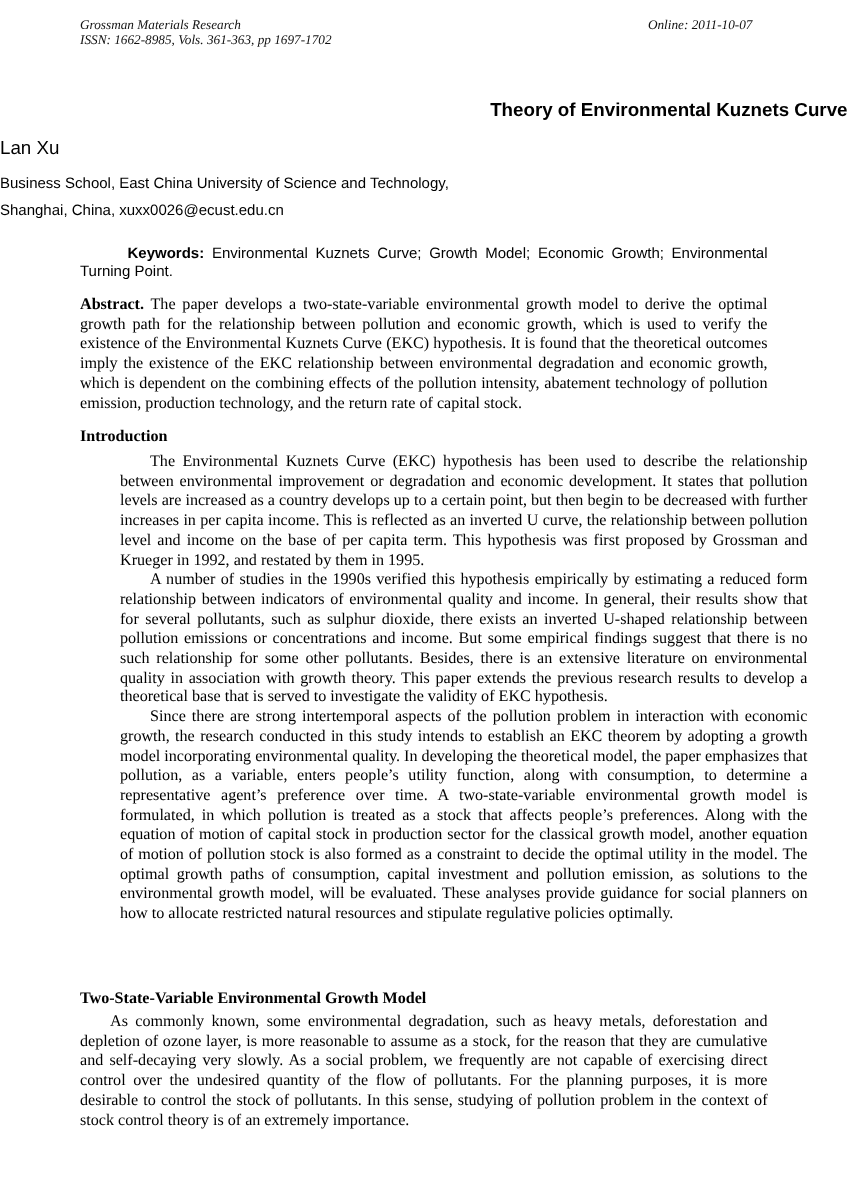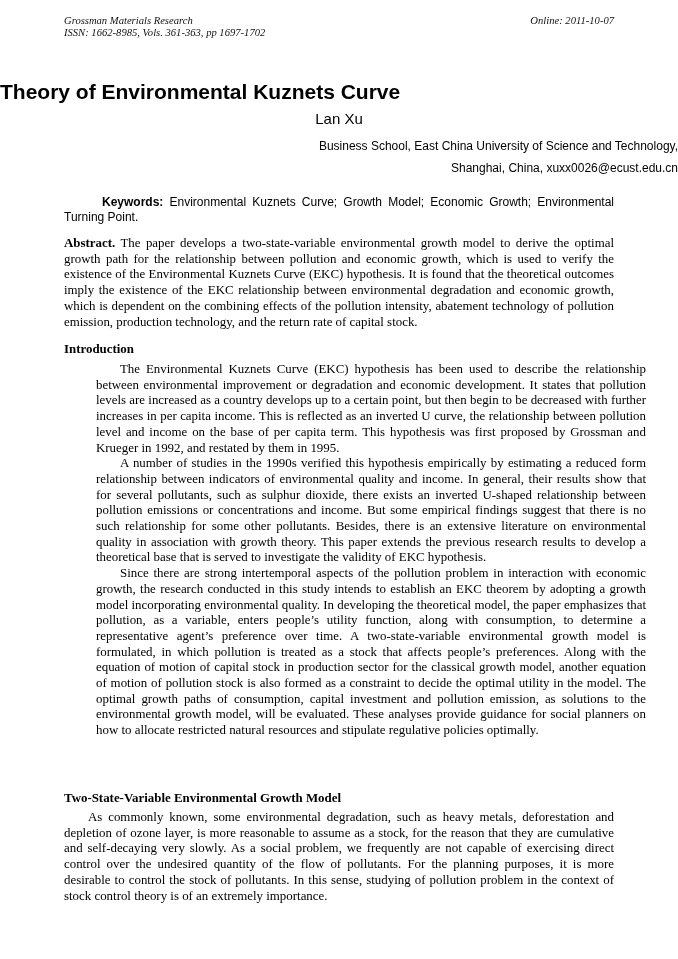--- a/index.html
+++ b/index.html
@@ -1,21 +1,21 @@
 <!DOCTYPE html>
 <html><head>
 <meta charset="utf-8">
 <style>
   html, body { margin: 0; padding: 0; background: #ffffff; }
   body { width: 678px; height: 959px; position: relative; overflow: hidden; color: #000; }
   .header { position: absolute; left: 64px; top: 15px; width: 550px; font-family: "Liberation Serif", serif; font-style: italic; font-size: 10.6px; line-height: 11.6px; color: #111; }
-  .header .online { position: absolute; right: 0; top: 0; }
-  .title { position: absolute; left: 0; width: 678px; top: 80px; text-align: left; font-family: "Liberation Sans", sans-serif; font-weight: bold; font-size: 21px; }
-  .author { position: absolute; left: 0; width: 678px; top: 110px; text-align: center; font-family: "Liberation Sans", sans-serif; font-size: 15px; }
-  .affil { position: absolute; left: 0; width: 678px; text-align: right; font-family: "Liberation Sans", sans-serif; font-size: 12px; }
+  .header .online { position: absolute; right: 12px; top: 0; }
+  .title { position: absolute; left: 0; width: 678px; top: 80px; text-align: right; font-family: "Liberation Sans", sans-serif; font-weight: bold; font-size: 15px; }
+  .author { position: absolute; left: 0; width: 678px; top: 110px; font-family: "Liberation Sans", sans-serif; font-size: 15px; }
+  .affil { position: absolute; left: 0; width: 678px; text-align: left; font-family: "Liberation Sans", sans-serif; font-size: 12px; }
   .affil.l1 { top: 139px; }
   .affil.l2 { top: 161px; }
   .keywords { position: absolute; left: 64px; top: 195px; width: 550px; font-family: "Liberation Sans", sans-serif; font-size: 12px; line-height: 15px; text-align: justify; }
   .keywords b { font-weight: bold; padding-left: 38px; }
   .body-text { position: absolute; left: 64px; width: 550px; font-family: "Liberation Serif", serif; font-size: 12.9px; line-height: 15.7px; text-align: justify; }
   .body-text p { margin: 0; }
   .indent { text-indent: 24px; }
   .abstract { top: 236px; }
   .abstract b { font-weight: bold; }
   .heading { position: absolute; left: 64px; font-family: "Liberation Serif", serif; font-weight: bold; font-size: 12.9px; }

